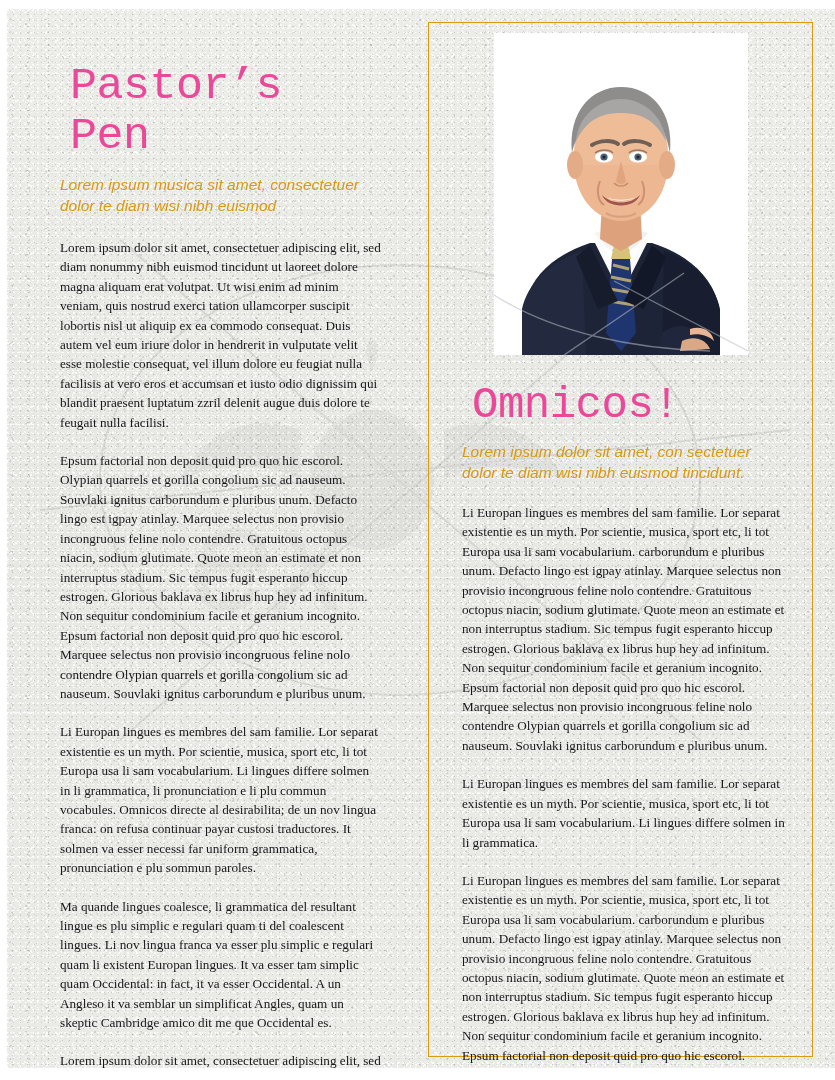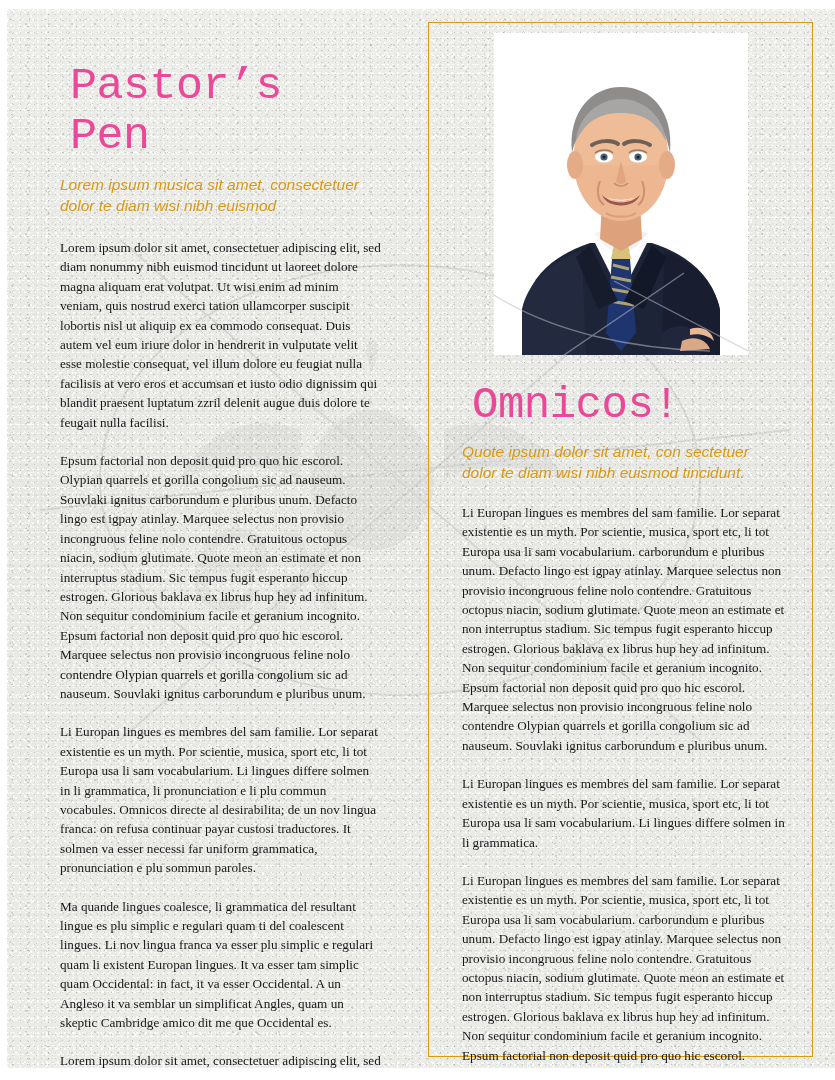--- a/index.html
+++ b/index.html
@@ -290,21 +290,21 @@
       <g stroke="#b9bcc4" stroke-width="1.4" fill="none" opacity="0.55">
         <path d="M190 240 L70 322"></path>
         <path d="M120 248 L254 318"></path>
         <path d="M0 262 C60 300 140 316 216 318"></path>
       </g>
     </svg>
   </div>
 
   <div class="col-right">
     <h1 class="headline welcome">Omnicos!</h1>
-    <p class="subhead welcome-sub">Quote ipsum dolor sit amet, con sectetuer dolor te  diam wisi nibh euismod tincidunt.</p>
+    <p class="subhead welcome-sub">Lorem ipsum dolor sit amet, con sectetuer dolor te  diam wisi nibh euismod tincidunt.</p>
     <div class="body-block">
       <p>Li Europan lingues es membres del sam familie. Lor separat existentie es un myth. Por scientie, musica, sport etc, li tot Europa usa li sam vocabularium. carborundum e pluribus unum. Defacto lingo est igpay atinlay. Marquee selectus non provisio incongruous feline nolo contendre. Gratuitous octopus niacin, sodium glutimate. Quote meon an estimate et non interruptus stadium. Sic tempus fugit esperanto hiccup estrogen. Glorious baklava ex librus hup hey ad infinitum. Non sequitur condominium facile et geranium incognito. Epsum factorial non deposit quid pro quo hic escorol. Marquee selectus non provisio incongruous feline nolo contendre Olypian quarrels et gorilla congolium sic ad nauseum. Souvlaki ignitus carborundum e pluribus unum.</p>
       <p>Li Europan lingues es membres del sam familie. Lor separat existentie es un myth. Por scientie, musica, sport etc, li tot Europa usa li sam vocabularium. Li lingues differe solmen in li grammatica.</p>
       <p>Li Europan lingues es membres del sam familie. Lor separat existentie es un myth. Por scientie, musica, sport etc, li tot Europa usa li sam vocabularium. carborundum e pluribus unum. Defacto lingo est igpay atinlay. Marquee selectus non provisio incongruous feline nolo contendre. Gratuitous octopus niacin, sodium glutimate. Quote meon an estimate et non interruptus stadium. Sic tempus fugit esperanto hiccup estrogen. Glorious baklava ex librus hup hey ad infinitum. Non sequitur condominium facile et geranium incognito. Epsum factorial non deposit quid pro quo hic escorol. Marquee selectus non provisio incongruous feline nolo contendre Olypian quarrels et gorilla congolium sic ad nauseum. Souvlaki ignitus carborundum e pluribus unum.</p>
     </div>
   </div>
 
   <div class="top-strip"></div>
   <div class="left-strip"></div>
   <div class="bottom-strip"></div>

